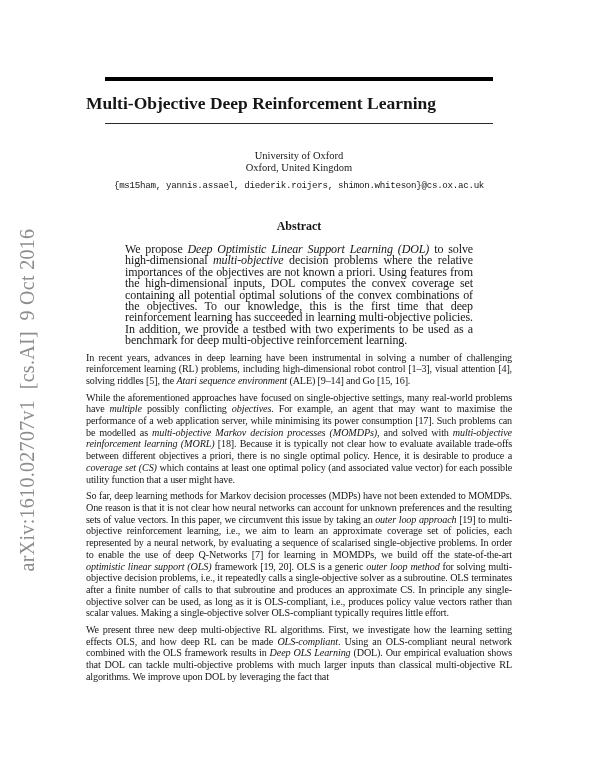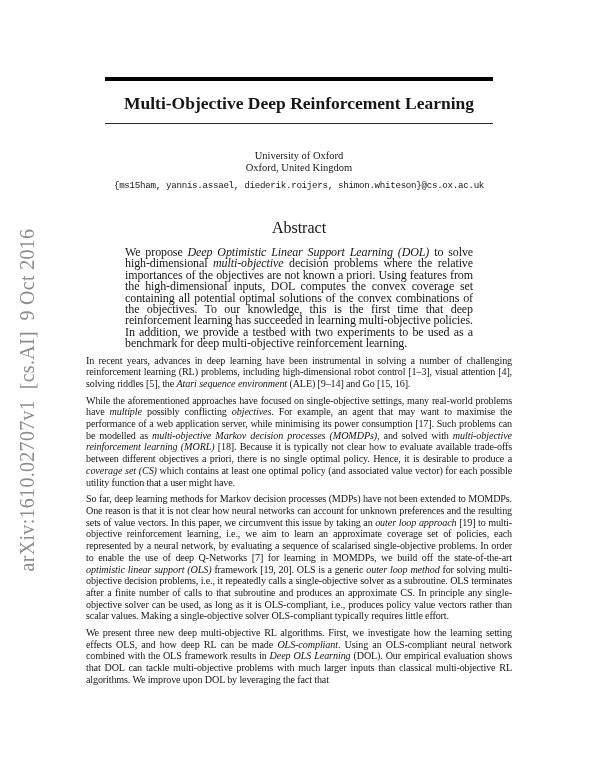--- a/index.html
+++ b/index.html
@@ -26,41 +26,41 @@
   .content {
     position: absolute;
     left: 86px;
     top: 0;
     width: 426px;
   }
   .rule-thick { height: 3.5px; background: #000; margin: 0 19px; }
   .rule-thin  { height: 1.6px; background: #2a2a2a; margin: 0 19px; }
   .title-block { margin-top: 77px; }
   .paper-title {
-    text-align: center;
+    text-align: left;
     font-weight: bold;
     font-size: 17.5px;
     line-height: 20px;
     margin: 12px 0 10px 0;
   }
   .authors-block { margin-top: 26px; text-align: center; }
   .authors-line { font-weight: bold; font-size: 10.5px; line-height: 12px; }
   .affiliation-line { font-size: 10.5px; line-height: 11.4px; }
   .author-emails {
     font-family: "Liberation Mono", monospace;
     font-size: 9.2px;
     line-height: 11px;
     margin-top: 7px;
     letter-spacing: -0.3px;
     white-space: nowrap;
   }
   .abstract-heading {
     text-align: center;
-    font-weight: normal;
-    font-size: 16px;
+    font-weight: bold;
+    font-size: 12px;
     margin-top: 28px;
   }
   .abstract-text {
     margin: 10px 39px 0 39px;
     font-size: 12px;
     line-height: 11.4px;
     text-align: justify;
     letter-spacing: -0.1px;
   }
   .section-heading { margin-top: 22px; font-size: 12.5px; font-weight: bold; }

